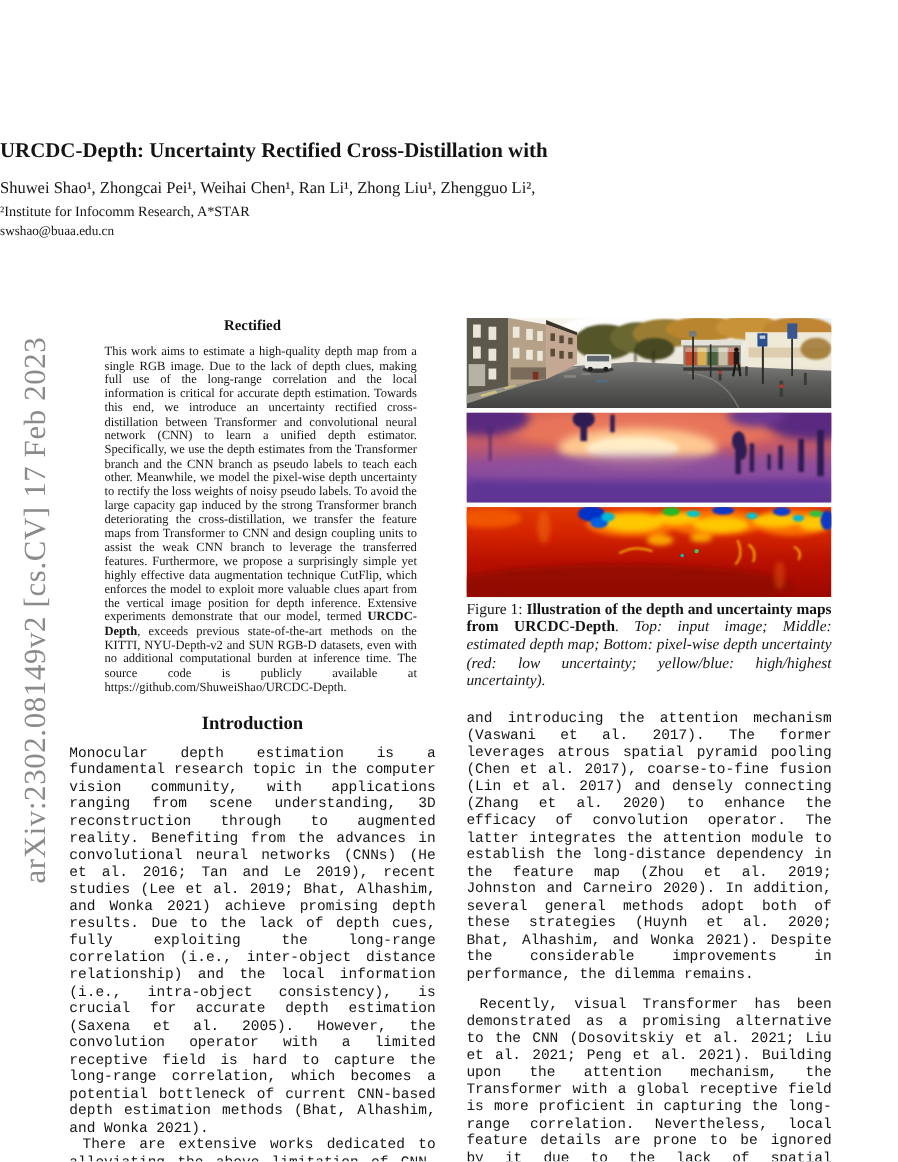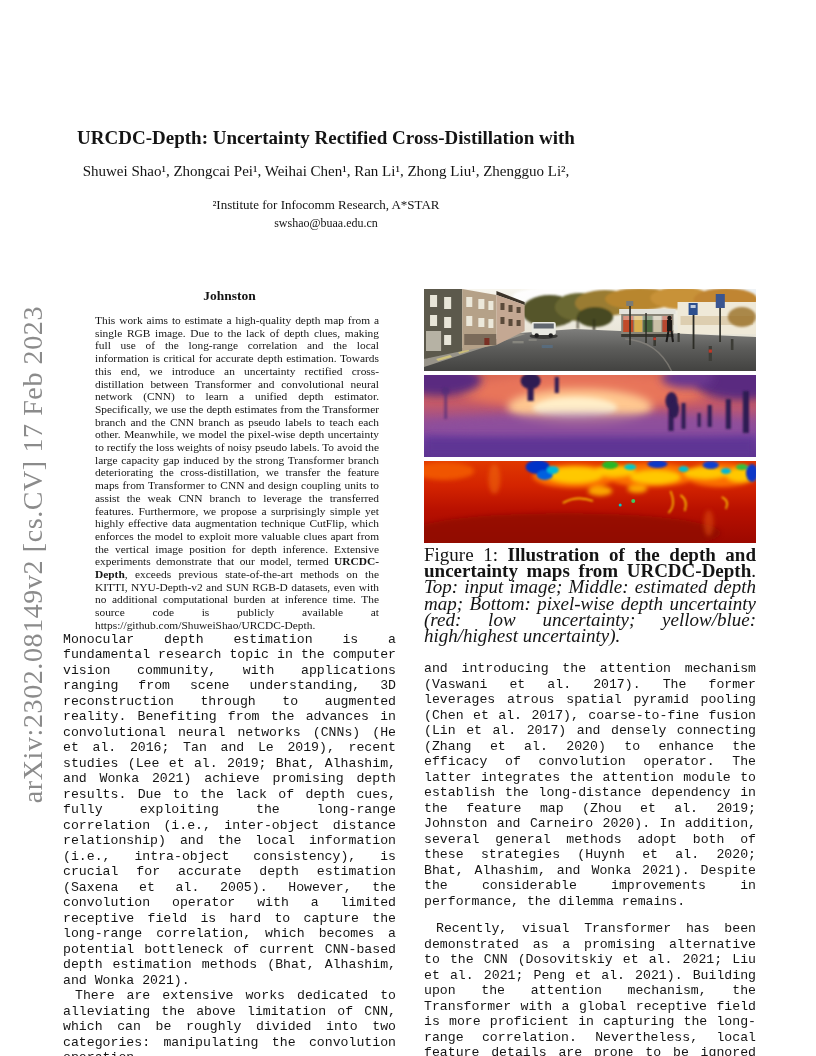--- a/index.html
+++ b/index.html
@@ -13,65 +13,66 @@
   .watermark {
     position:absolute; left:14px; top:272px; width:38px; height:566px;
     display:flex; align-items:center; justify-content:center;
   }
   .watermark span {
     display:block; writing-mode:vertical-rl; transform:rotate(180deg);
     white-space:nowrap; font-size:28px; letter-spacing:0.6px; color:#8b8b8b;
   }
 
   
-  .header { position:absolute; top:127px; left:0; width:652px; text-align:center; }
+  .header { position:absolute; top:127px; left:0; width:652px; text-align:left; }
   .title-line { font-size:19px; font-weight:bold; line-height:22.5px; }
   .authors { margin-top:13px; font-size:15px; font-weight:normal; }
   .affil-1 { margin-top:8px; font-size:13px; }
-  .affil-2 { margin-top:17px; font-size:13px; }
+  .affil-2 { margin-top:4px; font-size:13px; }
   .email   { margin-top:3px; font-size:12px; }
 
   
   .col-left  { position:absolute; left:63px;  top:288px; width:333px; }
   .col-right { position:absolute; left:424px; top:289px; width:332px; }
 
   .abs-head { text-align:center; font-weight:bold; font-size:13.5px; margin:0 0 10px 0; }
   .abs-body { margin:0 17px 0 32px; font-size:11.4px; line-height:12.7px; text-align:justify; }
   .sec-head { text-align:center; font-weight:bold; font-size:17px; margin:16px 0 9px 0; }
   .body-p   { font-size:13.2px; line-height:15.5px; text-align:justify; margin:0;font-family:Liberation Mono, monospace; }
   .body-p.indent { text-indent:12px; }
   .url-text { color:#141414; text-decoration:none; }
 
   
   .fig-panel { width:332px; height:82px; margin-bottom:4px; overflow:hidden; line-height:0; }
   .fig-panel svg { display:block; }
-  .caption { font-size:19px; line-height:16.2px; text-align:justify; margin-top:3px; }
+  .caption { font-size:14px; line-height:16.2px; text-align:justify; margin-top:3px; }
   .right-text { margin-top:17px; }
   .right-text .body-p + .body-p { margin-top:12px; }
 </style>
 </head>
 <body>
 
 <div class="page">
 
   <div class="watermark">
     <span>arXiv:2302.08149v2  [cs.CV]  17 Feb 2023</span>
   </div>
 
   <div class="header">
     <div class="title-line">URCDC-Depth: Uncertainty Rectified Cross-Distillation with</div>
     <div class="authors">Shuwei Shao¹, Zhongcai Pei¹, Weihai Chen¹, Ran Li¹, Zhong Liu¹, Zhengguo Li²,</div>
     <div class="affil-2">²Institute for Infocomm Research, A*STAR</div>
     <div class="email">swshao@buaa.edu.cn</div>
   </div>
 
   <div class="col-left">
-    <div class="abs-head">Johnston</div>
+    <div class="abs-head">Rectified</div>
     <p class="abs-body"><span>This work aims to estimate a high-quality depth map from a single RGB image. Due to the lack of depth clues, making full use of the long-range correlation and the local information is critical for accurate depth estimation. Towards this end, we introduce an uncertainty rectified cross-distillation between Transformer and convolutional neural network (CNN) to learn a unified depth estimator. Specifically, we use the depth estimates from the Transformer branch and the CNN branch as pseudo labels to teach each other. Meanwhile, we model the pixel-wise depth uncertainty to rectify the loss weights of noisy pseudo labels. To avoid the large capacity gap induced by the strong Transformer branch deteriorating the cross-distillation, we transfer the feature maps from Transformer to CNN and design coupling units to assist the weak CNN branch to leverage the transferred features. Furthermore, we propose a surprisingly simple yet highly effective data augmentation technique CutFlip, which enforces the model to exploit more valuable clues apart from the vertical image position for depth inference. Extensive experiments demonstrate that our model, termed </span><b>URCDC-Depth</b><span>, exceeds previous state-of-the-art methods on the KITTI, NYU-Depth-v2 and SUN RGB-D datasets, even with no additional computational burden at inference time. The source code is publicly available at </span><span class="url-text">https://github.com/ShuweiShao/URCDC-Depth</span><span>.</span></p>
 
+    <div class="sec-head">Introduction</div>
     <p class="body-p">Monocular depth estimation is a fundamental research topic in the computer vision community, with applications ranging from scene understanding, 3D reconstruction through to augmented reality. Benefiting from the advances in convolutional neural networks (CNNs) (He et al. 2016; Tan and Le 2019), recent studies (Lee et al. 2019; Bhat, Alhashim, and Wonka 2021) achieve promising depth results. Due to the lack of depth cues, fully exploiting the long-range correlation (i.e., inter-object distance relationship) and the local information (i.e., intra-object consistency), is crucial for accurate depth estimation (Saxena et al. 2005). However, the convolution operator with a limited receptive field is hard to capture the long-range correlation, which becomes a potential bottleneck of current CNN-based depth estimation methods (Bhat, Alhashim, and Wonka 2021).</p>
     <p class="body-p indent">There are extensive works dedicated to alleviating the above limitation of CNN, which can be roughly divided into two categories: manipulating the convolution operation</p>
   </div>
 
   <div class="col-right">
 
     <div class="fig-panel">
       <svg width="332" height="82" viewBox="0 0 330 82" preserveAspectRatio="none">
         <defs>
           <linearGradient id="sky" x1="0" y1="0" x2="0" y2="1">

